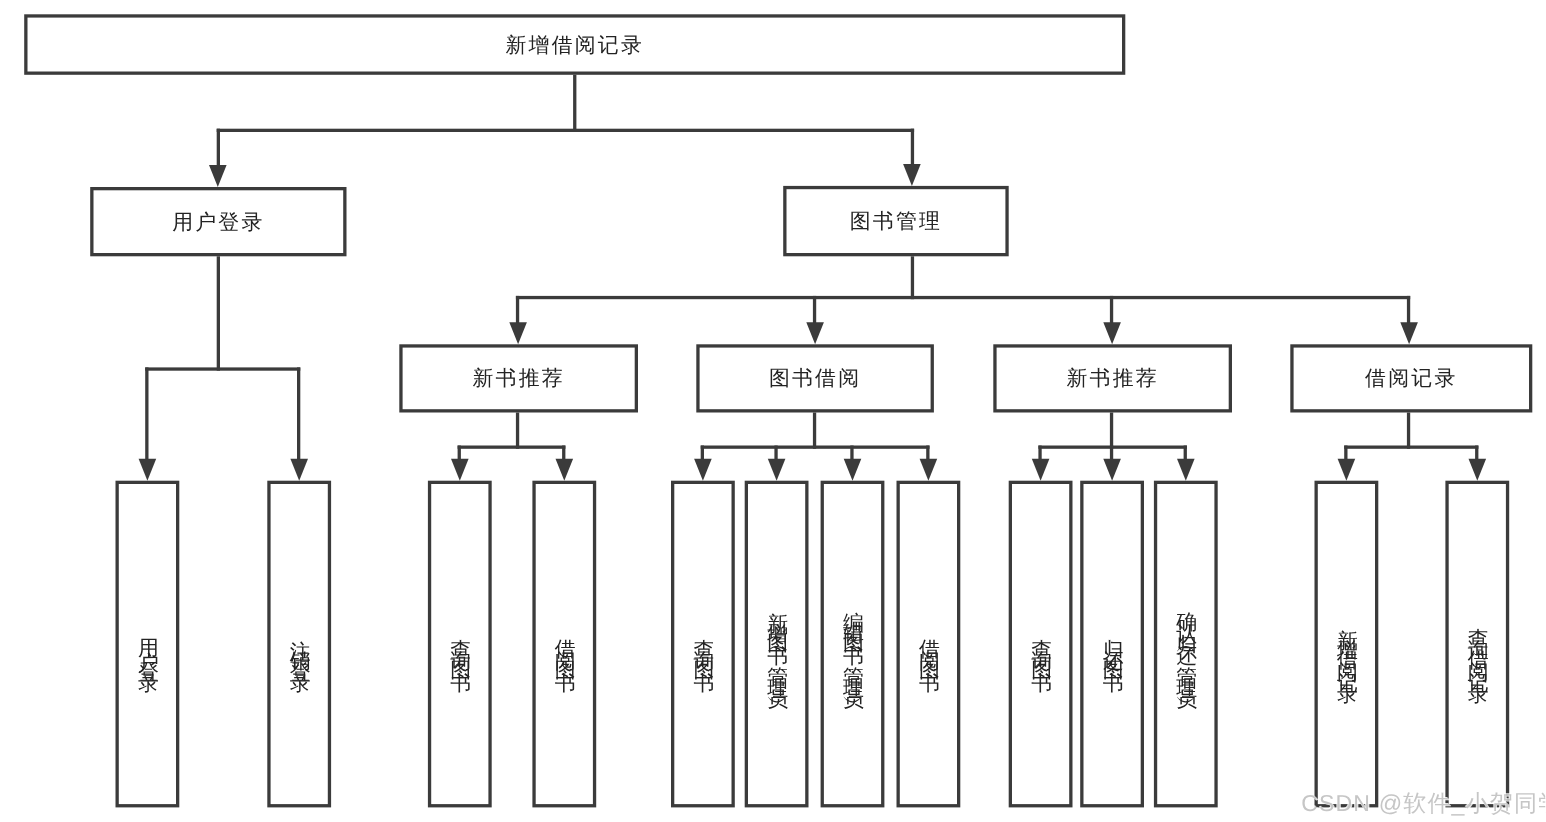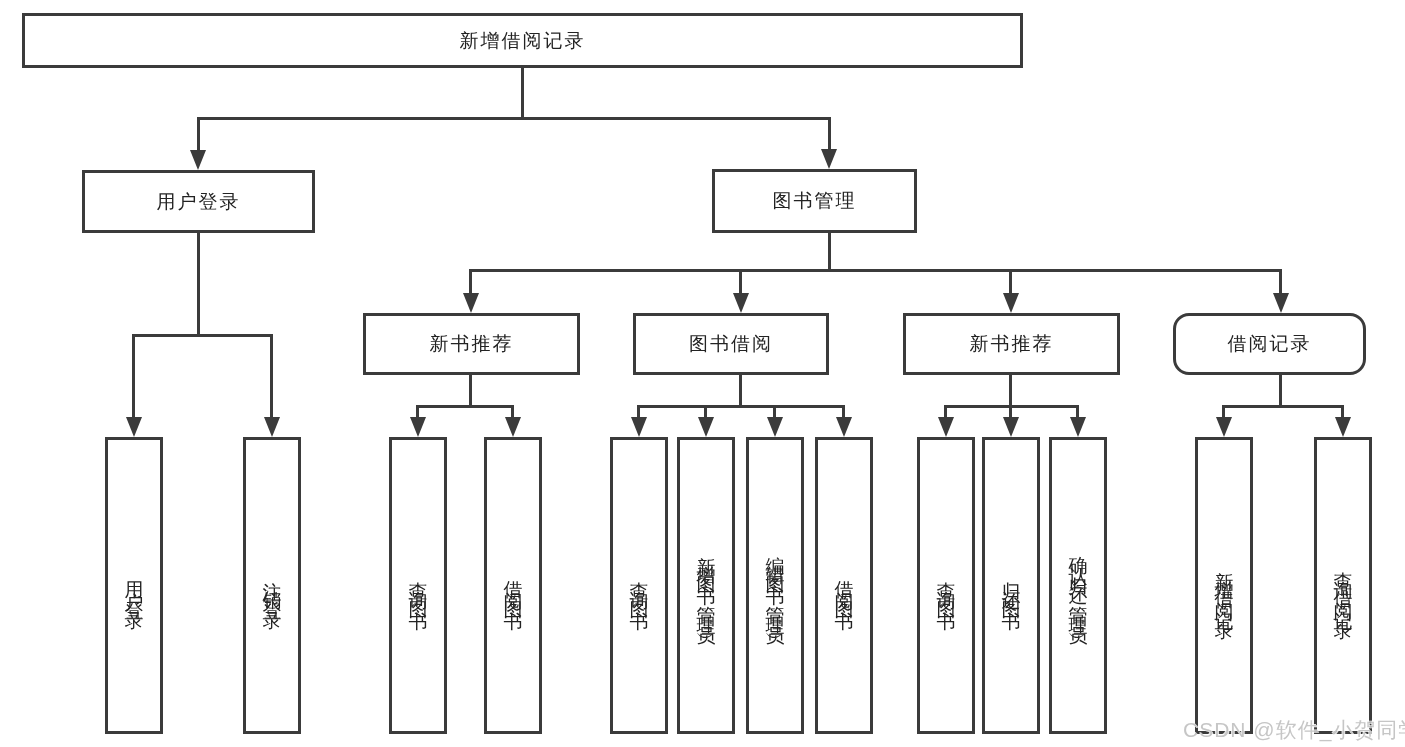--- a/index.html
+++ b/index.html
@@ -48,27 +48,27 @@
   <div class="box" style="left:82px;top:170px;width:233px;height:63px;">
     <span class="hlabel">用户登录</span>
   </div>
   <div class="box" style="left:712px;top:169px;width:205px;height:64px;">
     <span class="hlabel">图书管理</span>
   </div>
 
   <div class="box" style="left:363px;top:313px;width:217px;height:62px;">
     <span class="hlabel">新书推荐</span>
   </div>
-  <div class="box" style="left:633px;top:313px;width:196px;height:62px;">
+  <div class="box" style="left:633px;top:313px;width:216px;height:62px;">
     <span class="hlabel">图书借阅</span>
   </div>
   <div class="box" style="left:903px;top:313px;width:217px;height:62px;">
     <span class="hlabel">新书推荐</span>
   </div>
-  <div class="box" style="left:1173px;top:313px;width:193px;height:62px;border-radius:16px;">
+  <div class="box" style="left:1173px;top:313px;width:220px;height:62px;">
     <span class="hlabel">借阅记录</span>
   </div>
 
   <div class="box vbox" style="left:105px;top:437px;width:58px;height:297px;">
     <span class="vlabel">用户登录</span>
   </div>
   <div class="box vbox" style="left:243px;top:437px;width:58px;height:297px;">
     <span class="vlabel">注销登录</span>
   </div>
 

